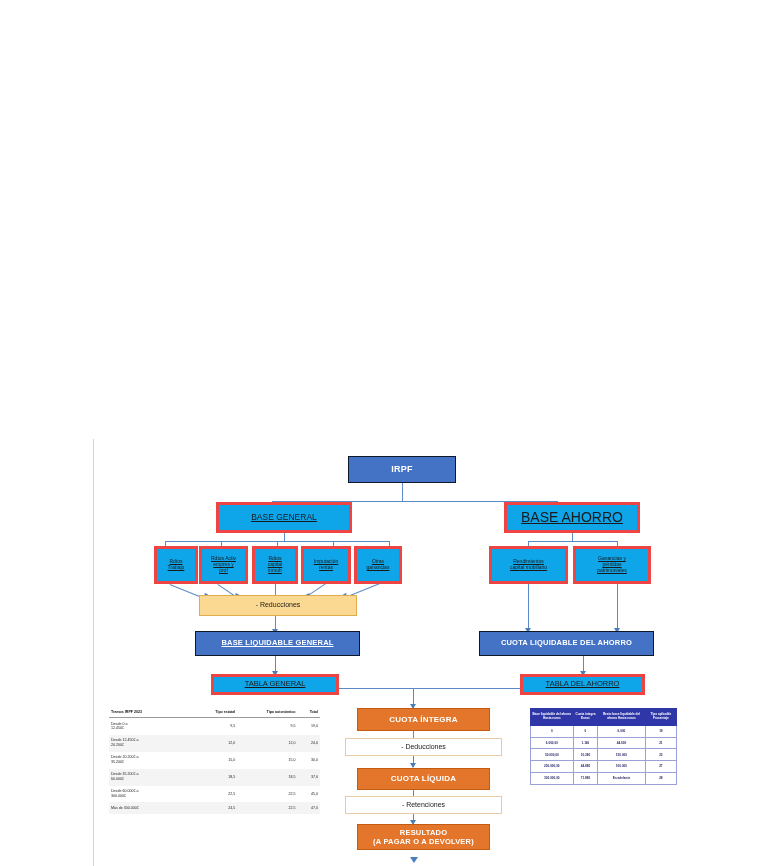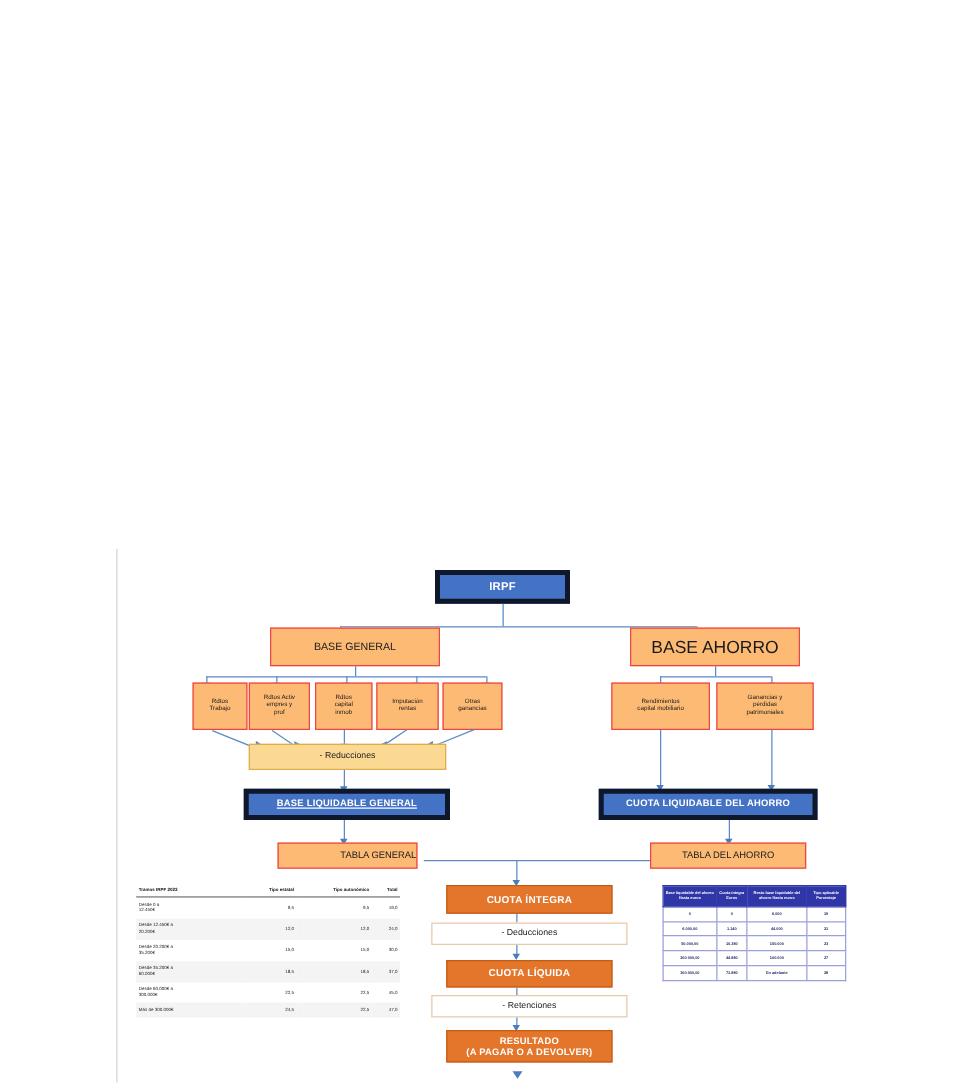--- a/index.html
+++ b/index.html
@@ -10,22 +10,22 @@
   }
   #canvas{position:absolute;left:0;top:0;width:768px;height:866px;}
 
   
   .page-rule{position:absolute;left:93px;top:439px;width:1px;height:427px;background:#d4d4d4;}
 
   
   .node{position:absolute;box-sizing:border-box;display:flex;align-items:center;
         justify-content:center;text-align:center;line-height:1.15;}
 
-  .n-dark{background:#4472c4;border:4px solid #0f172a;color:#ffffff;font-weight:bold;letter-spacing:.2px;}
-  .n-light{background:#fdba74;border:1px solid #ef4444;color:#1a1a1a;}
+  .n-dark{background:#4472c4;border:1px solid #0f172a;color:#ffffff;font-weight:bold;letter-spacing:.2px;}
+  .n-light{background:#0ea5e9;border:3px solid #ef4444;color:#1a1a1a;text-decoration:underline;}
   .n-orange{background:#e3762a;border:1px solid #c45b12;color:#ffffff;font-weight:bold;letter-spacing:.2px;}
   .n-white{background:#ffffff;border:1px solid #e8c9a8;color:#1a1a1a;}
   .n-amber{background:#fcd992;border:1px solid #e0ad4e;color:#1a1a1a;}
 
   
   .ln{position:absolute;background:#5b8ac6;}
   .lnh{height:1px;}
   .lnv{width:1px;}
   .arrow-d{position:absolute;width:0;height:0;border-left:3.5px solid transparent;
            border-right:3.5px solid transparent;border-top:5px solid #4a7ebb;}
@@ -155,21 +155,21 @@
   </div>
   <div class="node n-dark" style="left:479px;top:631px;width:175px;height:25px;font-size:7.5px;">
     <span>CUOTA LIQUIDABLE DEL AHORRO</span>
   </div>
 
   <div class="ln lnv" style="left:275px;top:656px;height:16px;"></div>
   <div class="arrow-d" style="left:271.5px;top:671px;"></div>
   <div class="ln lnv" style="left:583px;top:656px;height:16px;"></div>
   <div class="arrow-d" style="left:579.5px;top:671px;"></div>
 
-  <div class="node n-light" style="left:222px;top:674px;width:112px;height:21px;font-size:7.5px;justify-content:flex-end;">
+  <div class="node n-light" style="left:211px;top:674px;width:128px;height:21px;font-size:7.5px;">
     <span>TABLA GENERAL</span>
   </div>
   <div class="node n-light" style="left:520px;top:674px;width:125px;height:21px;font-size:7.5px;">
     <span>TABLA DEL AHORRO</span>
   </div>
 
   <div class="ln lnh" style="left:339px;top:688px;width:181px;"></div>
   <div class="ln lnv" style="left:413px;top:688px;height:17px;"></div>
   <div class="arrow-d" style="left:409.5px;top:704px;"></div>
 

